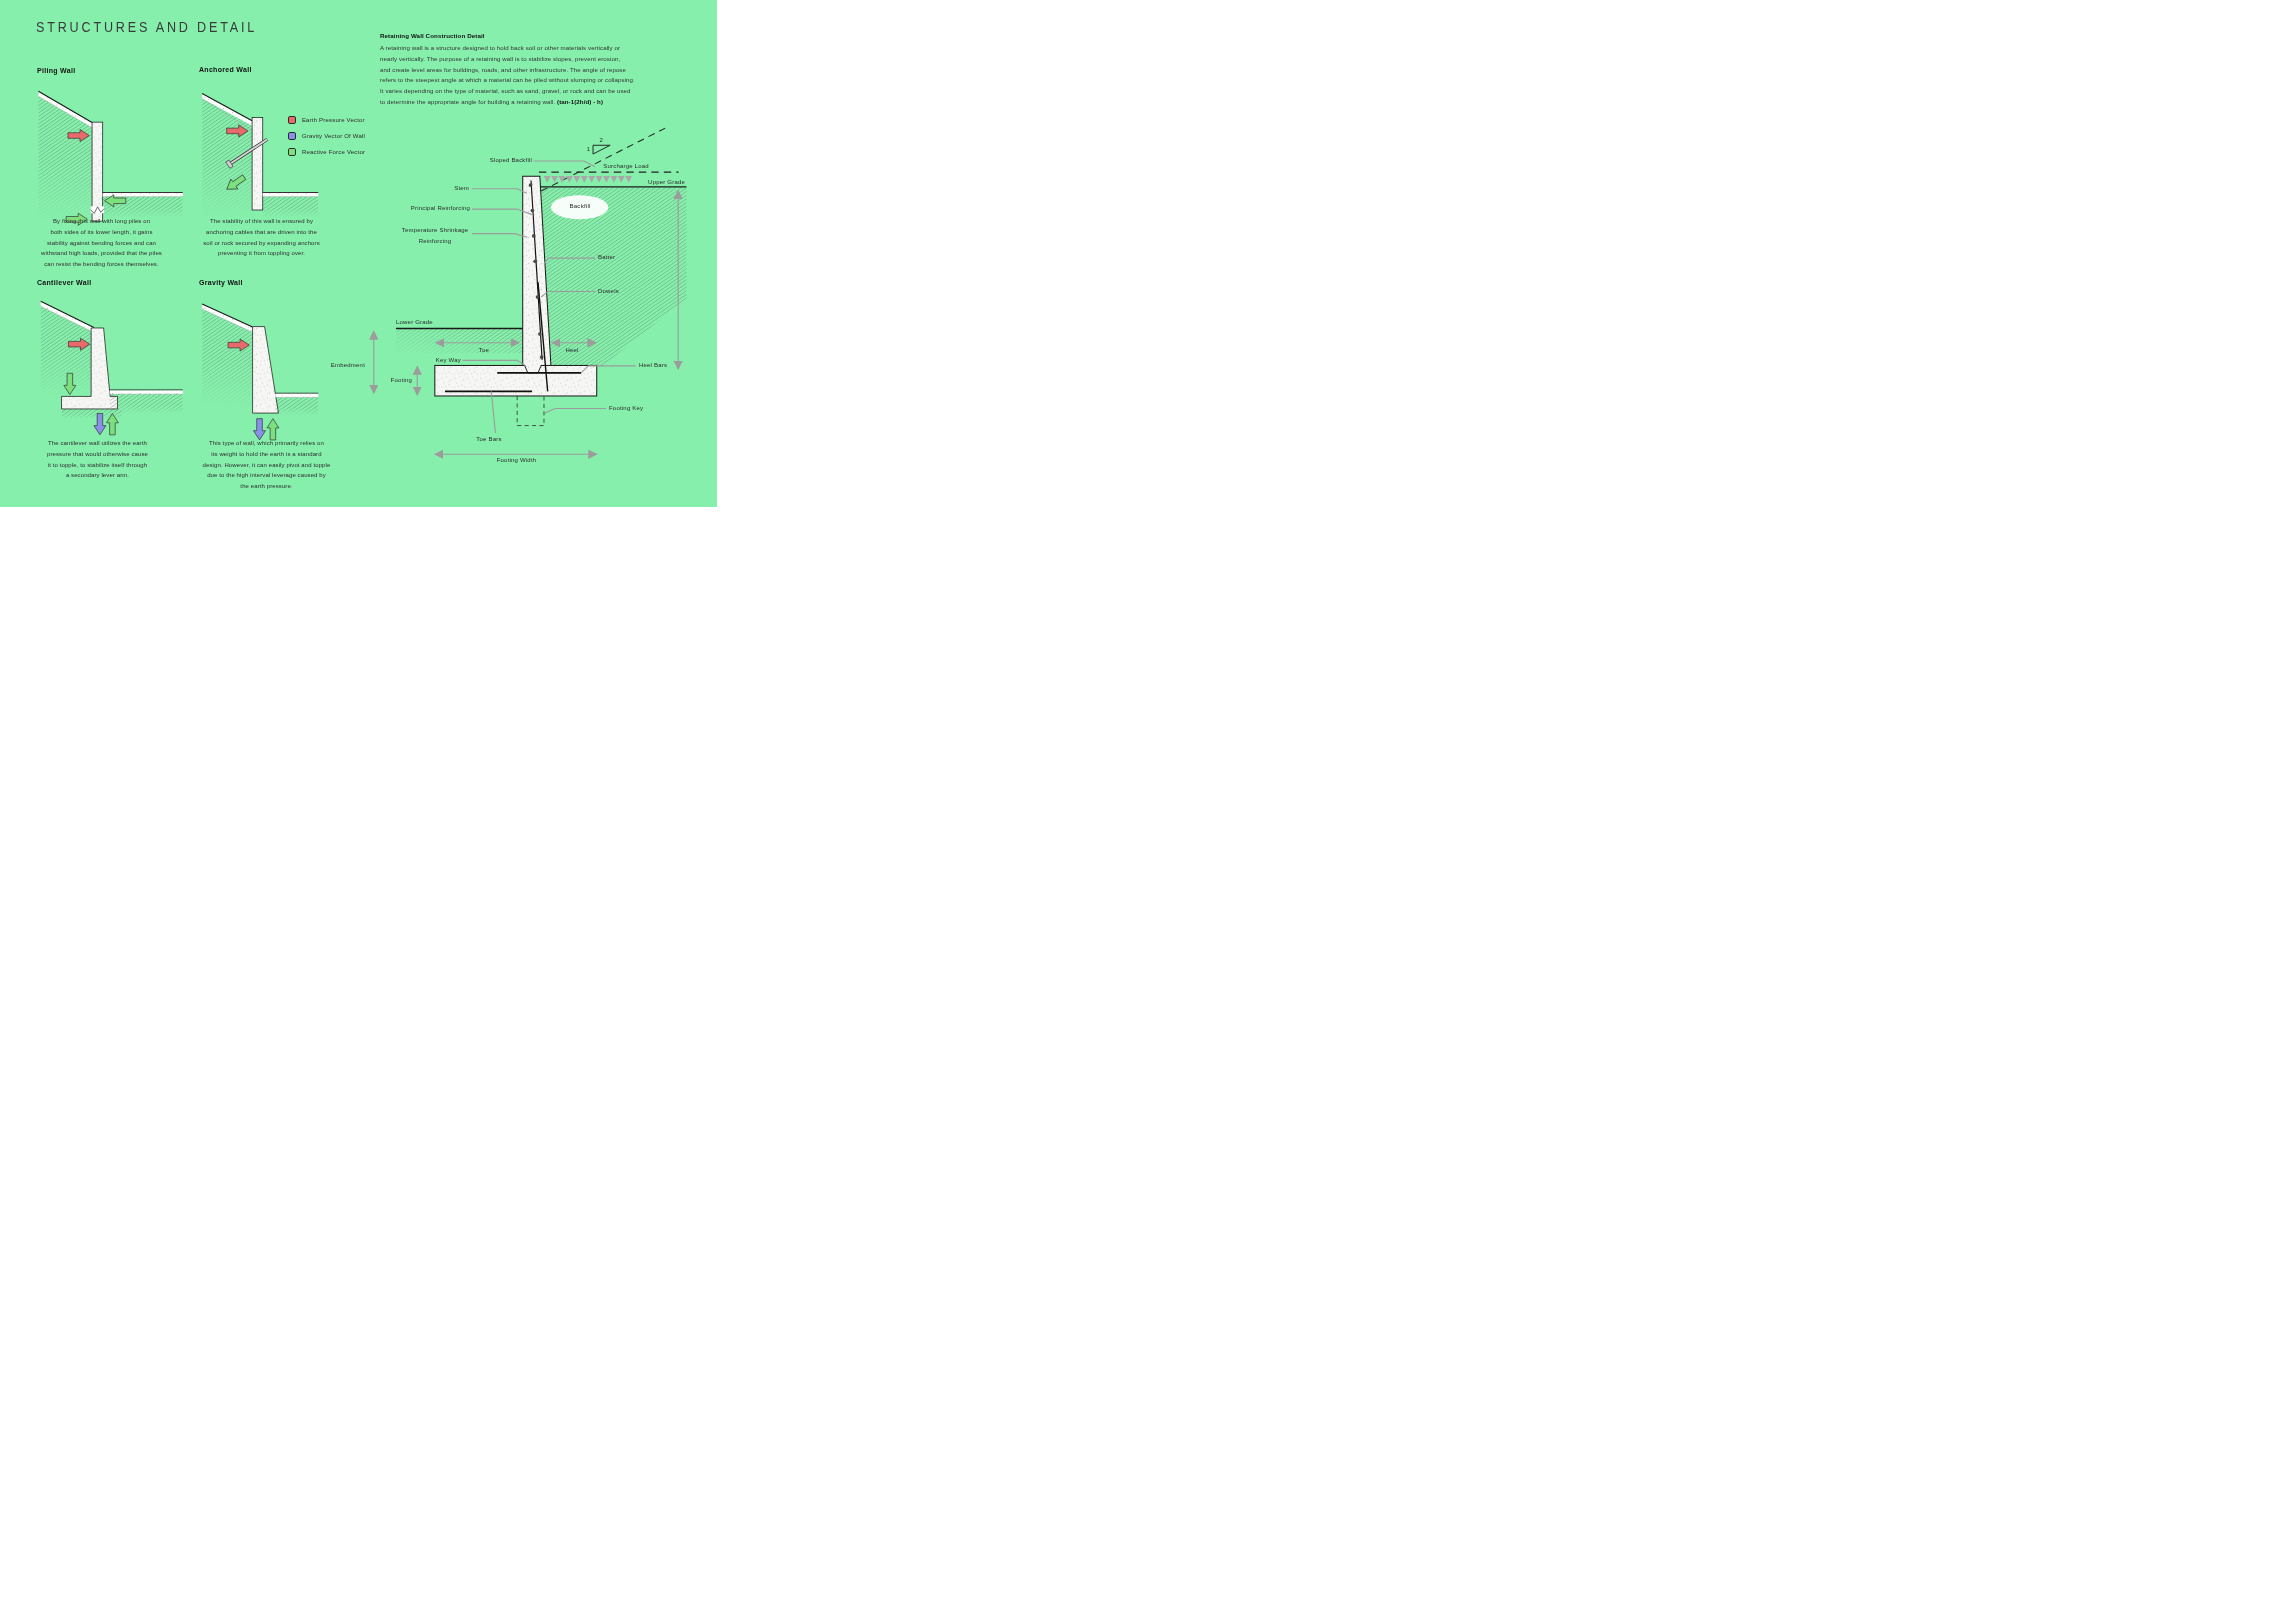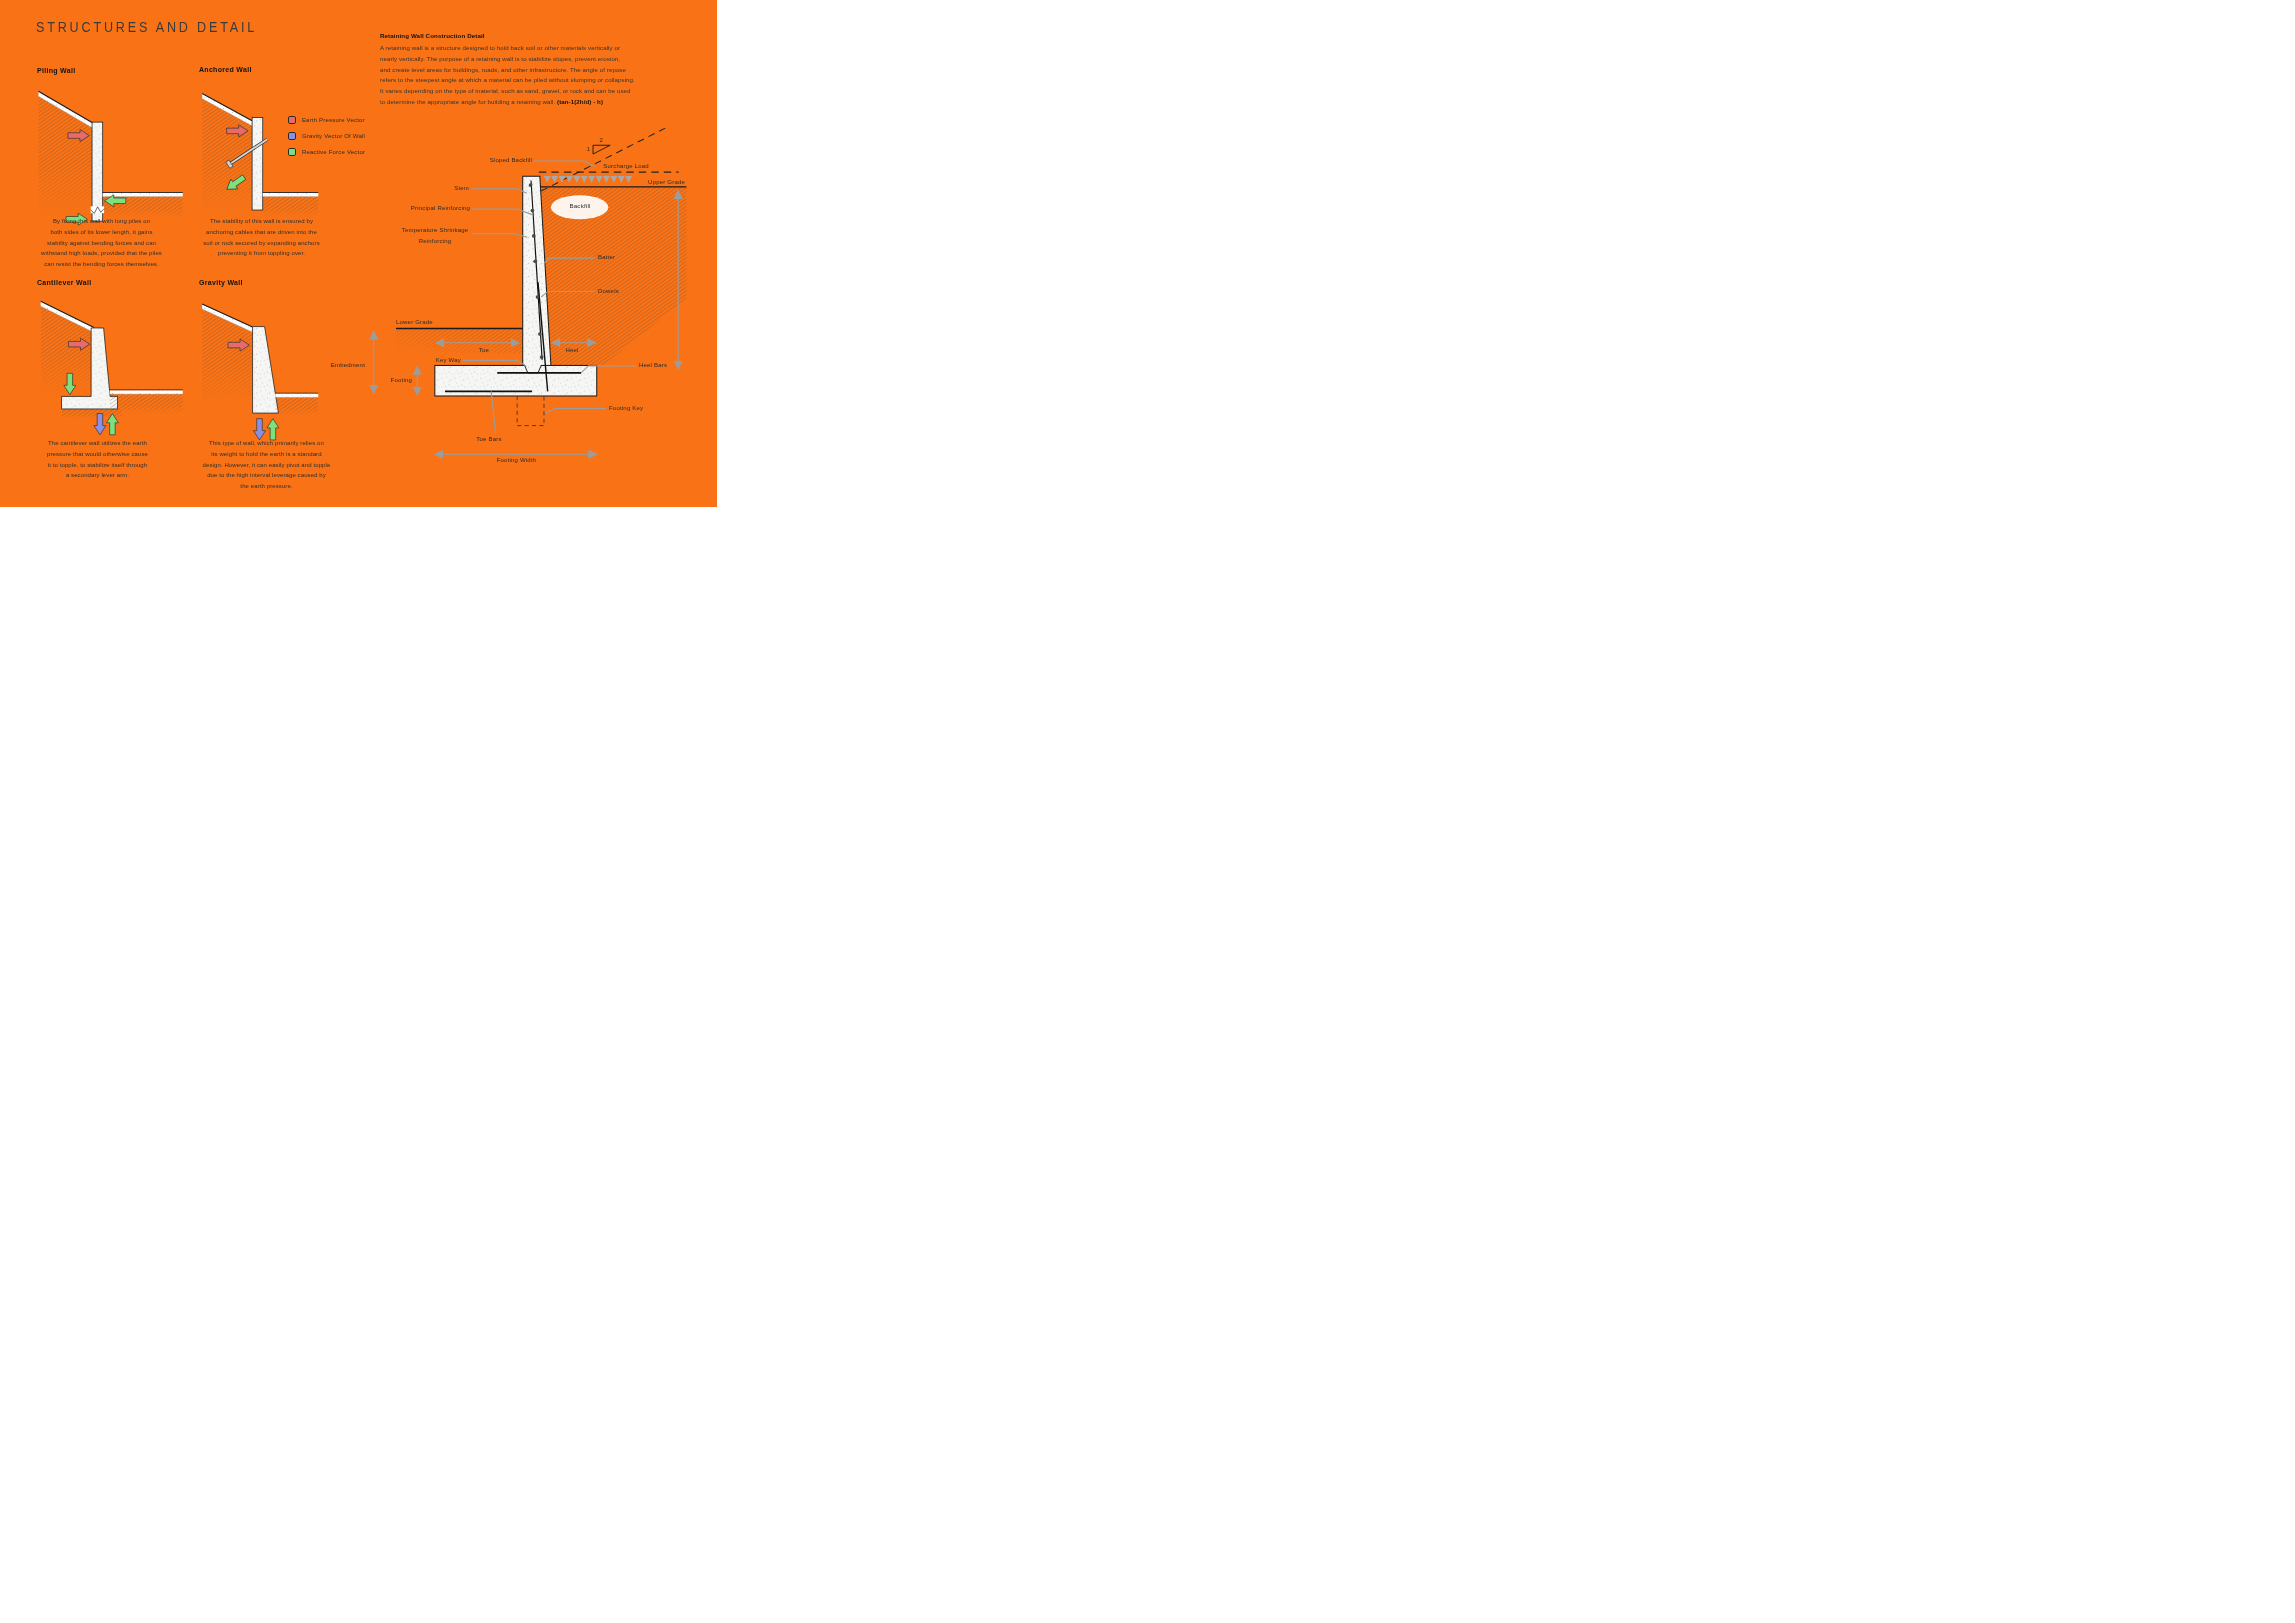--- a/index.html
+++ b/index.html
@@ -1,16 +1,16 @@
 <!DOCTYPE html>
 <html style="font-size:7.4px"><head>
 <meta charset="utf-8">
 <style>
   html,body{margin:0;padding:0;background:#ffffff;font-family:"Liberation Sans",sans-serif;}
-  .canvas{position:relative;width:717px;height:507px;background:#f97316;overflow:hidden;}
+  .canvas{position:relative;width:717px;height:507px;background:#86efac;overflow:hidden;}
   .lbl{position:absolute;color:#2b2b2b;font-size:6px;letter-spacing:0.2px;white-space:nowrap;}
   .ctr{text-align:center;white-space:normal;}
   .rt{text-align:right;}
   .hdr{position:absolute;font-size:7px;font-weight:bold;color:#111;letter-spacing:0.3px;}
   .title{position:absolute;left:36px;top:19.4px;font-size:14.3px;color:#3a3a3a;letter-spacing:3.2px;transform:scaleX(.88);transform-origin:left top;white-space:nowrap;}
   .para{position:absolute;left:380px;width:324px;font-size:6.1px;color:#333;letter-spacing:0.1px;line-height:10.6px;white-space:nowrap;}
   .bold{font-weight:bold;color:#111;}
   .desc{position:absolute;font-size:6px;color:#2e2e2e;line-height:10.8px;text-align:center;letter-spacing:0.1px;}
   .legend-row{position:absolute;display:flex;align-items:center;gap:6px;}
   .swatch{width:7.9px;height:7.9px;border:0.7px solid #2a2a2a;border-radius:1.9px;box-sizing:border-box;}

